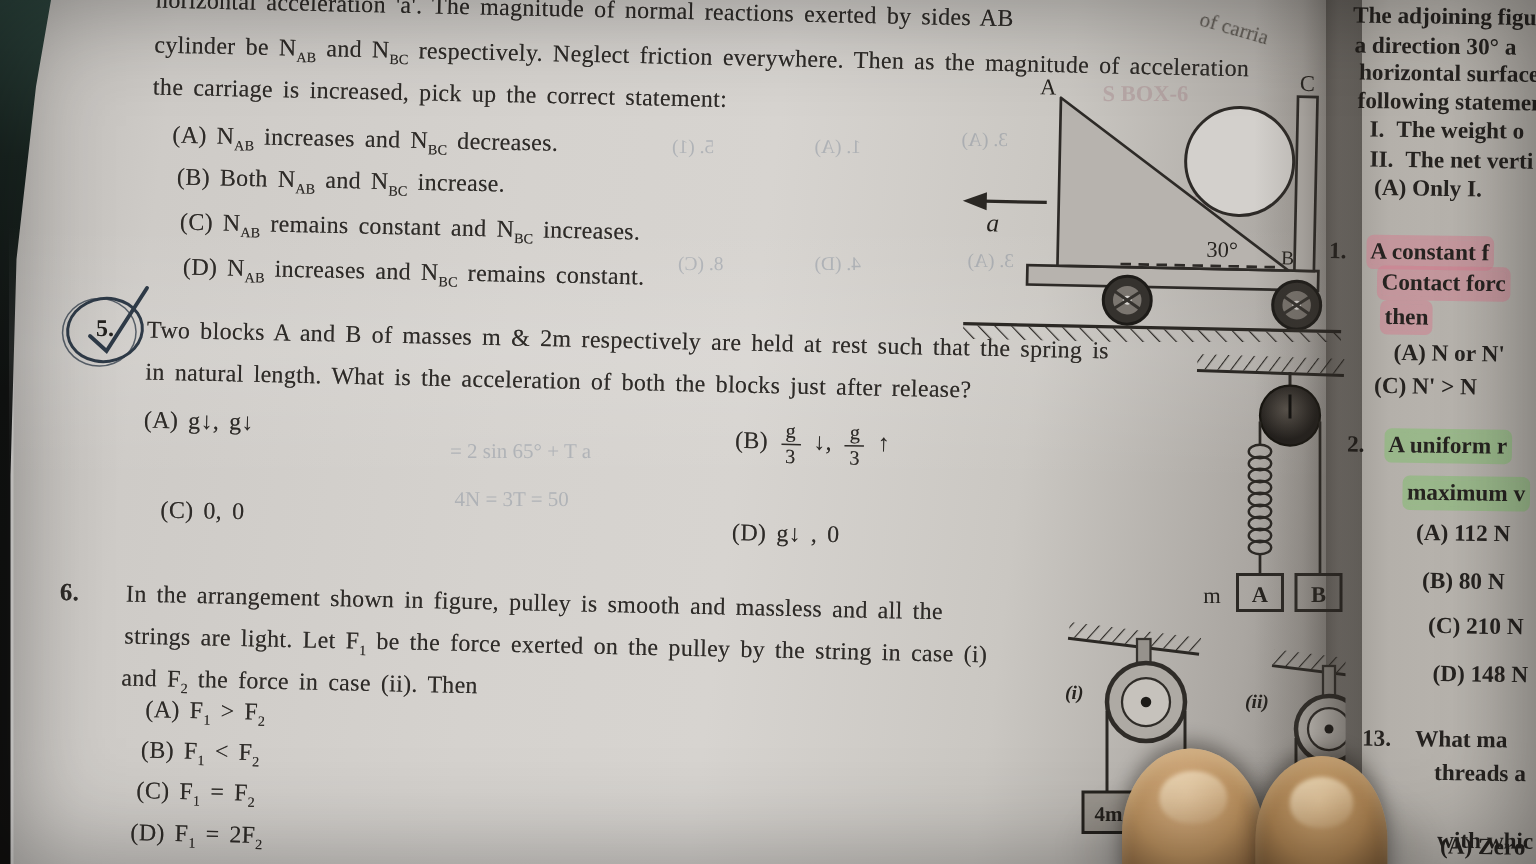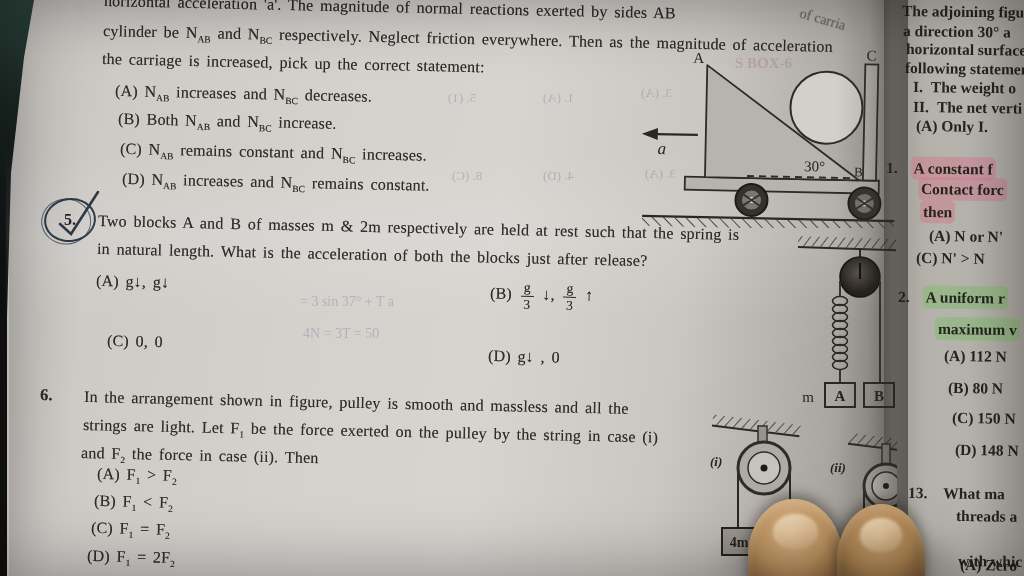--- a/index.html
+++ b/index.html
@@ -97,21 +97,21 @@
   <div id="left-content">
 
     <div class="ghost mir" style="left:448px;top:90px;">5. (1)</div>
     <div class="ghost mir" style="left:543px;top:90px;">1. (A)</div>
     <div class="ghost mir" style="left:641px;top:85px;">3. (A)</div>
     <div class="ghost mir" style="left:452px;top:168px;">8. (C)</div>
     <div class="ghost mir" style="left:543px;top:168px;">4. (D)</div>
     <div class="ghost mir" style="left:645px;top:166px;">3. (A)</div>
     <div class="ghost pinkish" style="left:735px;top:55px;">S BOX-6</div>
     <div class="ghost pinkish" style="left:752px;top:128px;">EPS BOX-7</div>
-    <div class="ghost" style="left:300px;top:294px;font-size:14px;">= 3 sin 37° + T a</div>
+    <div class="ghost" style="left:300px;top:294px;font-size:14px;">= 2 sin 65° + T a</div>
     <div class="ghost" style="left:303px;top:326px;font-size:14px;">4N = 3T = 50</div>
 
     <div class="bookline" id="tq1">horizontal acceleration 'a'. The magnitude of normal reactions exerted by sides AB</div>
     <div class="fold-tail">of carria</div>
     <div class="bookline" id="tq2">cylinder be N<sub>AB</sub> and N<sub>BC</sub> respectively. Neglect friction everywhere. Then as the magnitude of acceleration</div>
     <div class="bookline" id="tq3">the carriage is increased, pick up the correct statement:</div>
     <div class="bookline" id="tqa">(A) N<sub>AB</sub> increases and N<sub>BC</sub> decreases.</div>
     <div class="bookline" id="tqb">(B) Both N<sub>AB</sub> and N<sub>BC</sub> increase.</div>
     <div class="bookline" id="tqc">(C) N<sub>AB</sub> remains constant and N<sub>BC</sub> increases.</div>
     <div class="bookline" id="tqd">(D) N<sub>AB</sub> increases and N<sub>BC</sub> remains constant.</div>
@@ -260,21 +260,21 @@
     <div class="rline" id="r6"><span>(A) Only I.</span></div>
     <div class="rline" id="r7"><span class="rnum wide">1.</span><span class="hl-pink">A constant f</span></div>
     <div class="rline" id="r8"><span class="hl-pink">Contact forc</span></div>
     <div class="rline" id="r9"><span class="hl-pink">then</span></div>
     <div class="rline" id="r10"><span>(A) N or N'</span></div>
     <div class="rline" id="r11"><span>(C) N' &gt; N</span></div>
     <div class="rline" id="r12"><span class="rnum wide">2.</span><span class="hl-green">A uniform r</span></div>
     <div class="rline" id="r13"><span class="hl-green">maximum v</span></div>
     <div class="rline" id="r14"><span>(A) 112 N</span></div>
     <div class="rline" id="r15"><span>(B) 80 N</span></div>
-    <div class="rline" id="r16"><span>(C) 150 N</span></div>
+    <div class="rline" id="r16"><span>(C) 210 N</span></div>
     <div class="rline" id="r17"><span>(D) 148 N</span></div>
     <div class="rline" id="r18"><span class="rnum wide">13.</span><span>What ma</span></div>
     <div class="rline" id="r19"><span>threads a</span></div>
     <div class="rline" id="r20"><span>with whic</span></div>
     <div class="rline" id="r21"><span>(A) Zero</span></div>
   </div>
 
   <div class="fold"></div>
   <div class="dark-edge"></div>
 

